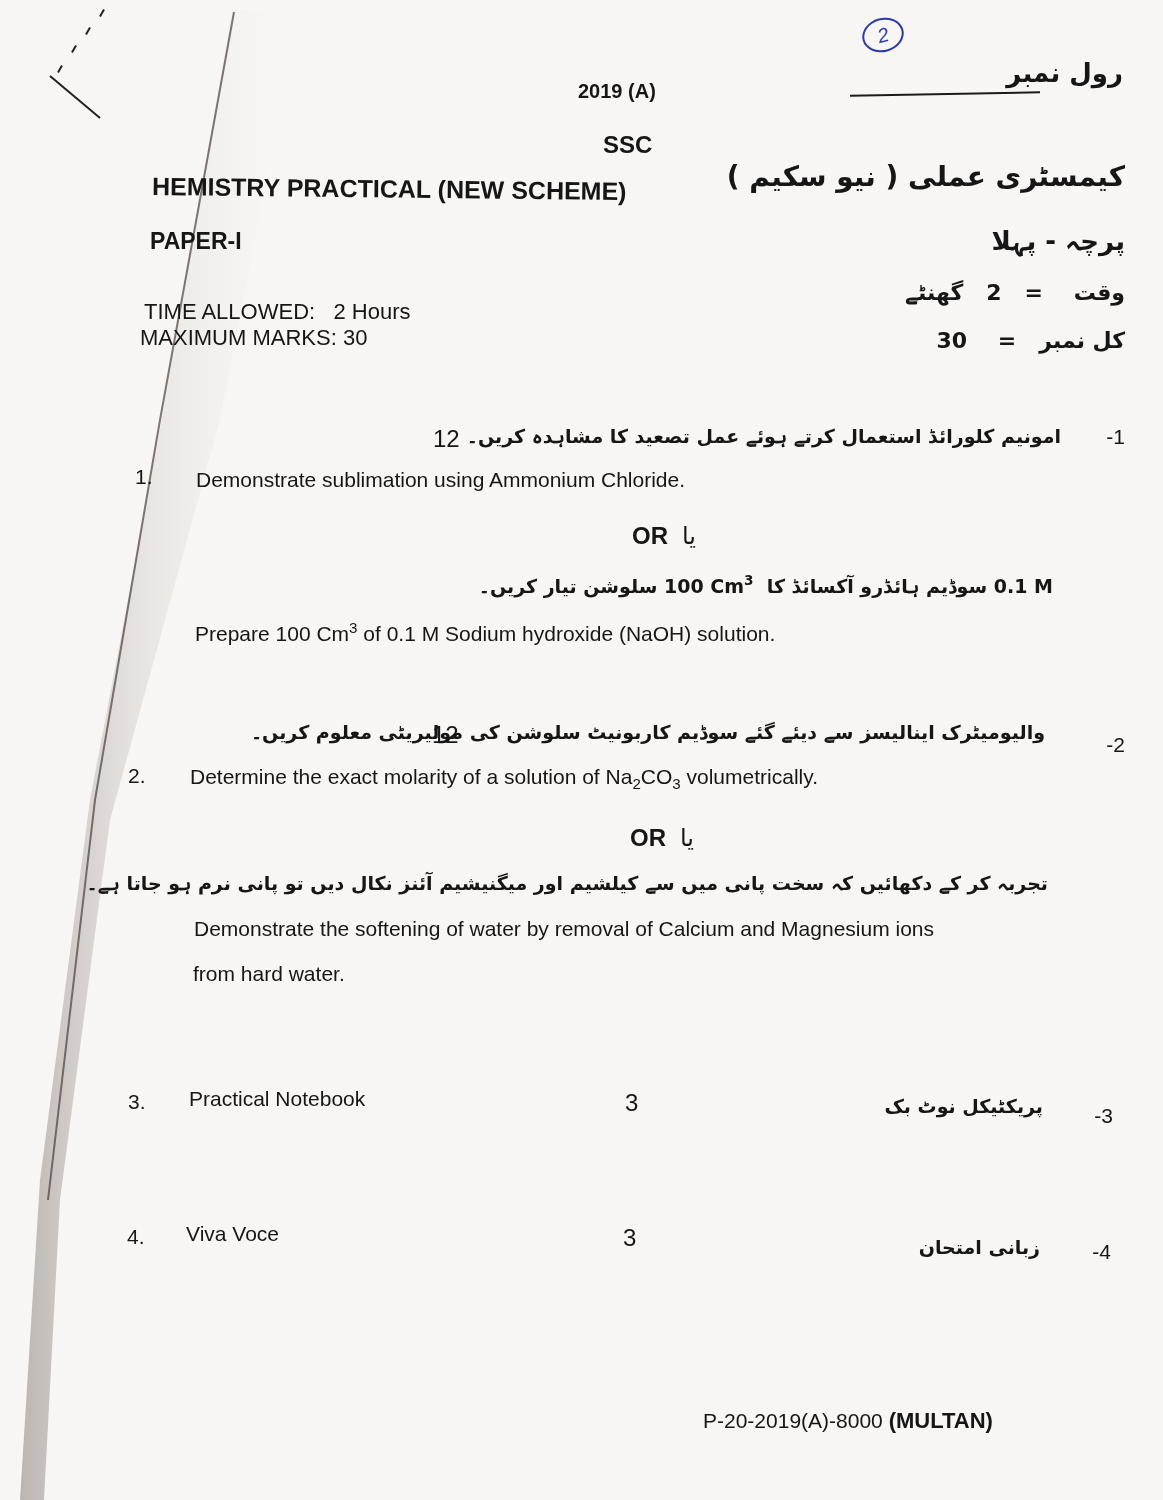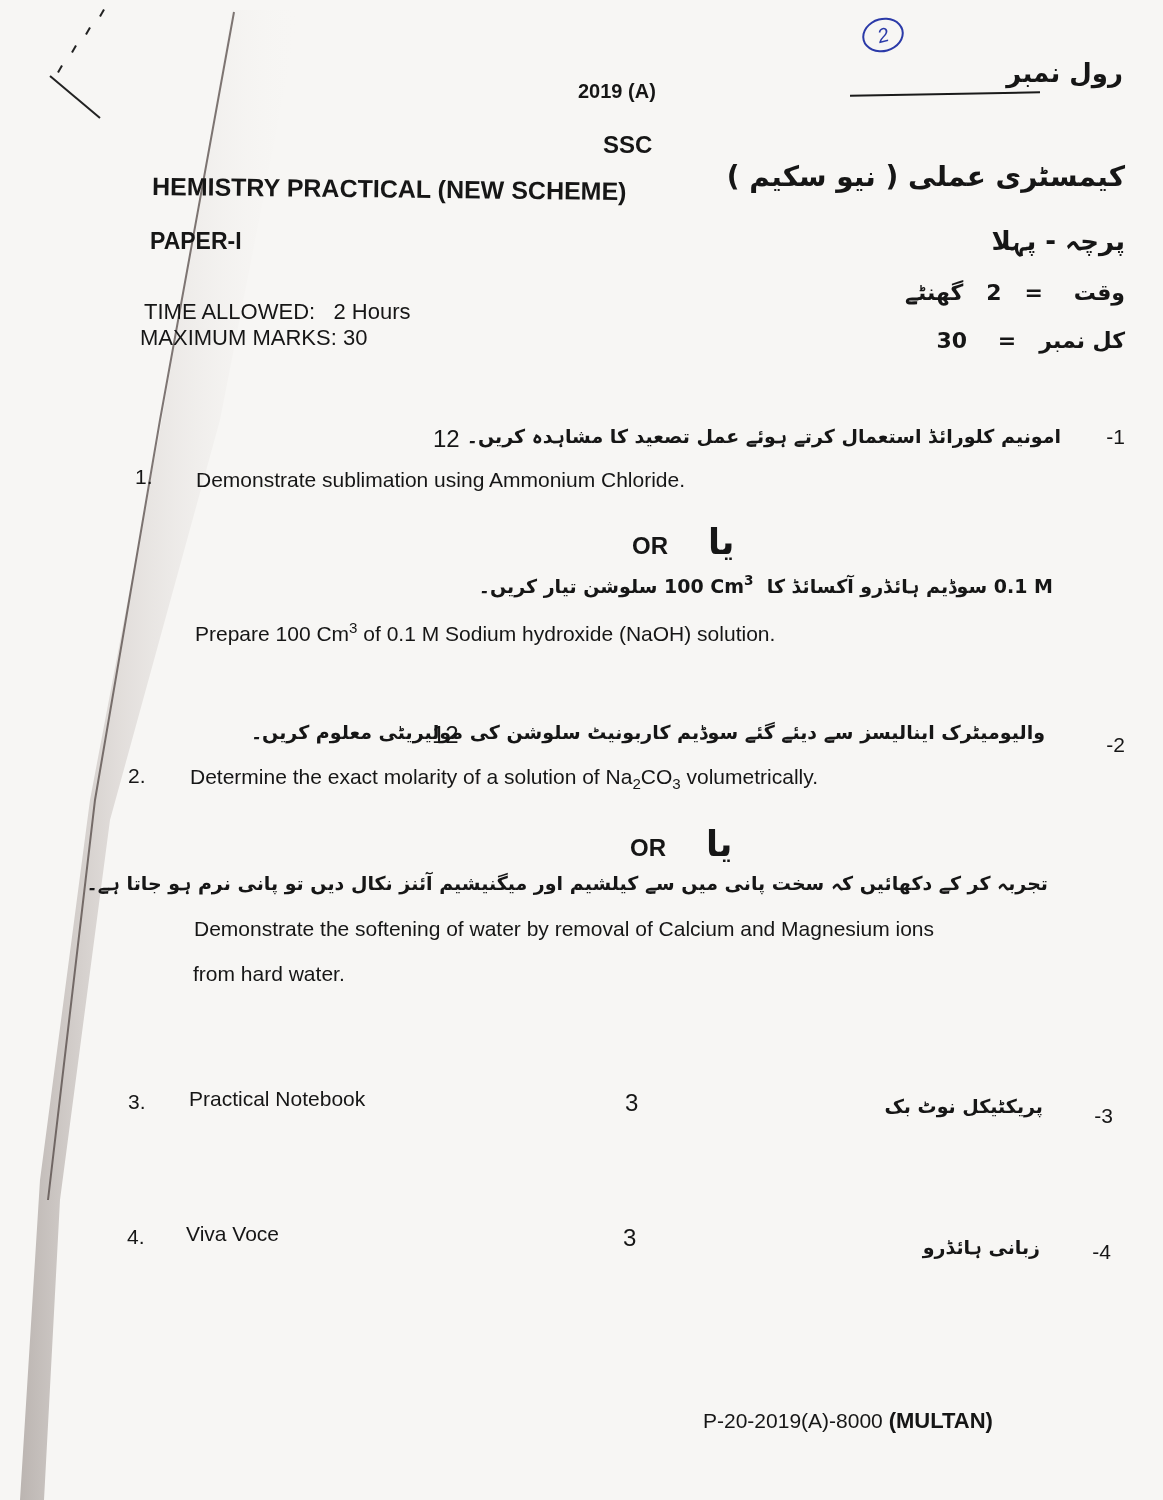--- a/index.html
+++ b/index.html
@@ -41,21 +41,21 @@
     .ur-paper { right: 38px; top: 226px; font-size: 26px; font-weight: bold; }
     .ur-time { right: 38px; top: 280px; font-size: 22px; }
     .ur-marks { right: 38px; top: 328px; font-size: 22px; }
 
     .q-num { font-size: 21px; }
     .q-text { font-size: 21px; }
     .q-marks { font-size: 24px; }
     .ur-line { font-size: 19px; }
     .ur-num { font-size: 21px; }
     .or-row { font-size: 24px; font-weight: bold; }
-    .or-ur { font-size: 35px; font-weight: bold; margin-left: 40px; }
+    .or-ur { font-size: 24px; font-weight: normal; margin-left: 14px; }
 
     .footer { left: 703px; top: 1408px; font-size: 21px; }
     .footer b { font-size: 22px; }
     .dash { position: absolute; width: 8px; height: 2px; background: #222; }
   </style>
 </head>
 <body>
 
 <div class="page">
 
@@ -147,20 +147,20 @@
 
   <div class="abs q-num" style="left:128px;top:1090px;">3.</div>
   <div class="abs q-text" style="left:189px;top:1087px;">Practical Notebook</div>
   <div class="abs q-marks" style="left:625px;top:1089px;">3</div>
   <div class="abs urdu ur-line" style="right:120px;top:1095px;">پریکٹیکل نوٹ بک</div>
   <div class="abs ur-num" style="right:50px;top:1104px;">-3</div>
 
   <div class="abs q-num" style="left:127px;top:1225px;">4.</div>
   <div class="abs q-text" style="left:186px;top:1222px;">Viva Voce</div>
   <div class="abs q-marks" style="left:623px;top:1224px;">3</div>
-  <div class="abs urdu ur-line" style="right:123px;top:1236px;">زبانی ہائڈرو</div>
+  <div class="abs urdu ur-line" style="right:123px;top:1236px;">زبانی امتحان</div>
   <div class="abs ur-num" style="right:52px;top:1240px;">-4</div>
 
   <div class="abs footer">
     <span>P-20-2019(A)-8000</span>
     <b>(MULTAN)</b>
   </div>
 </div>
 
 </body></html>

